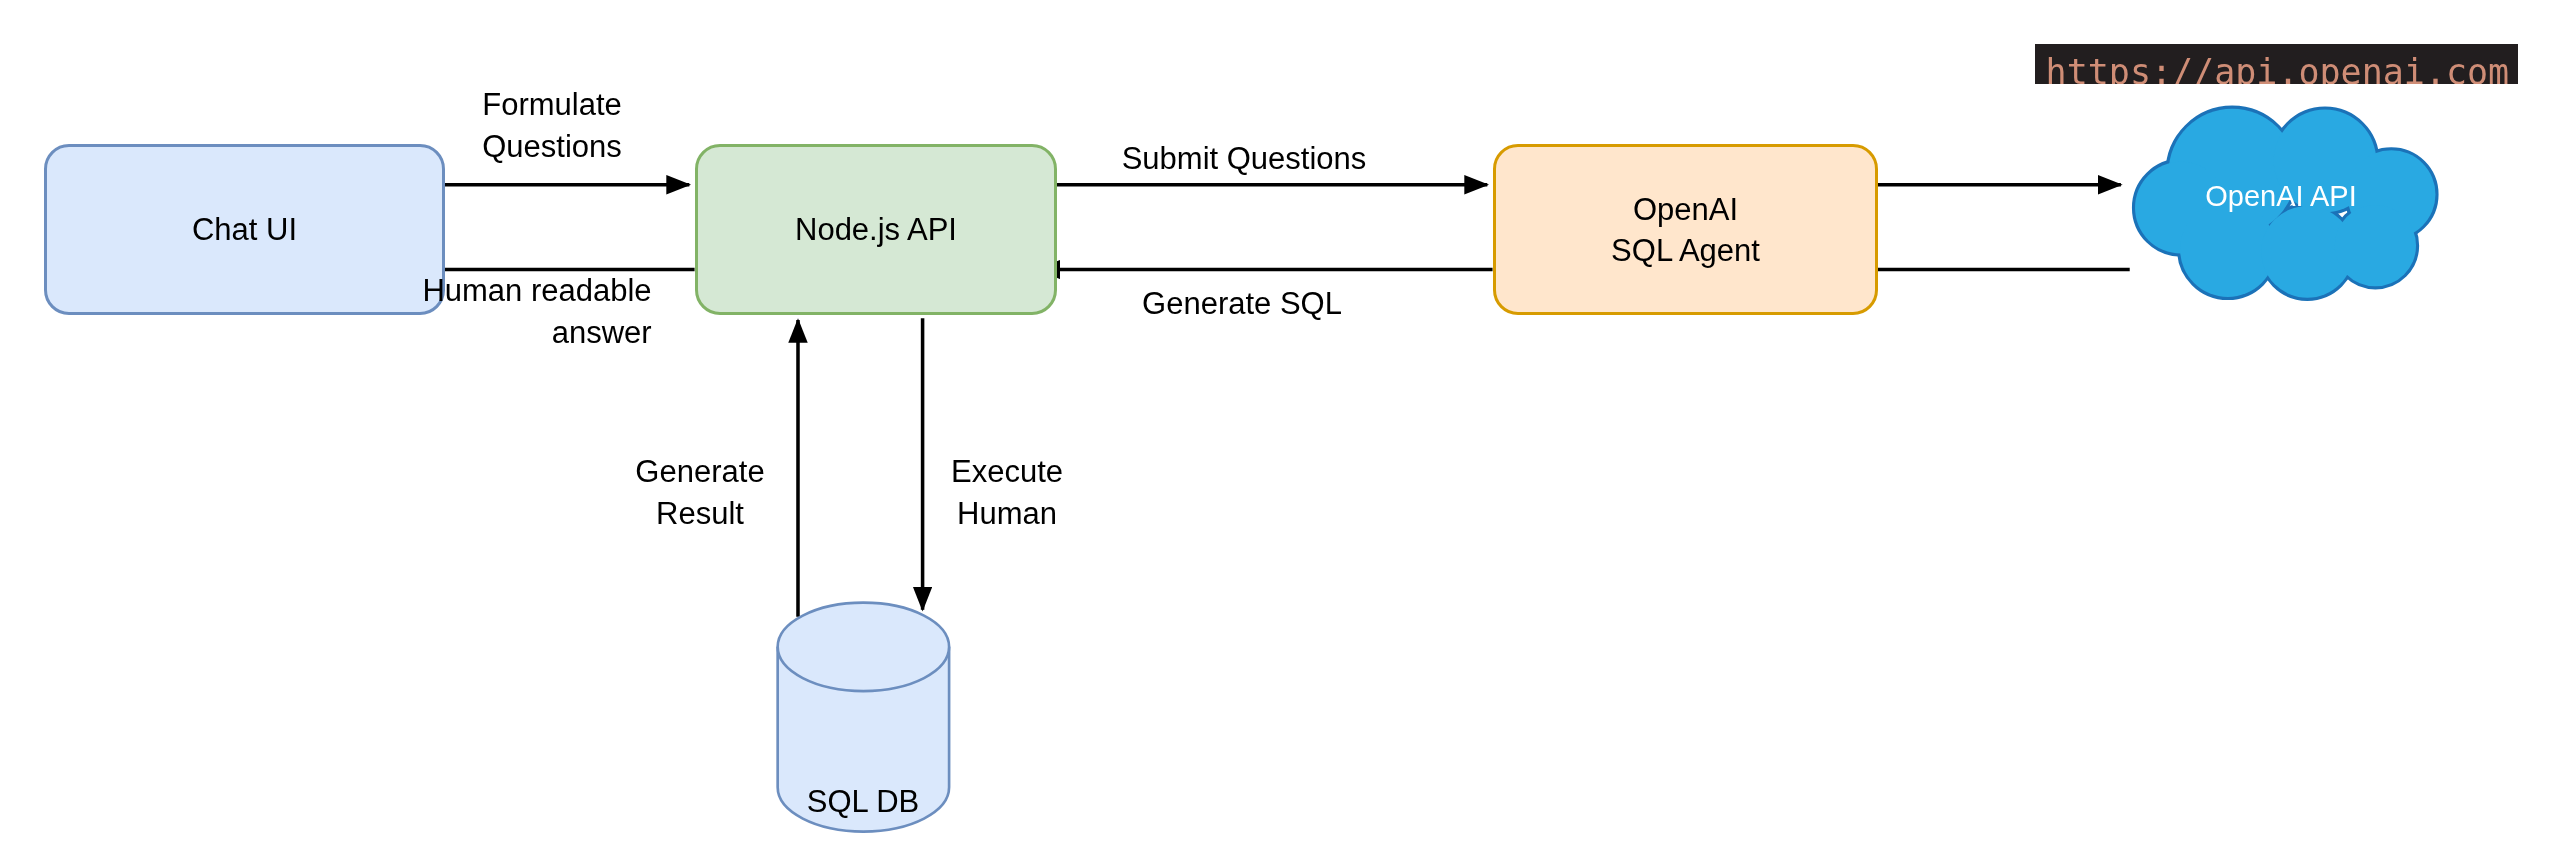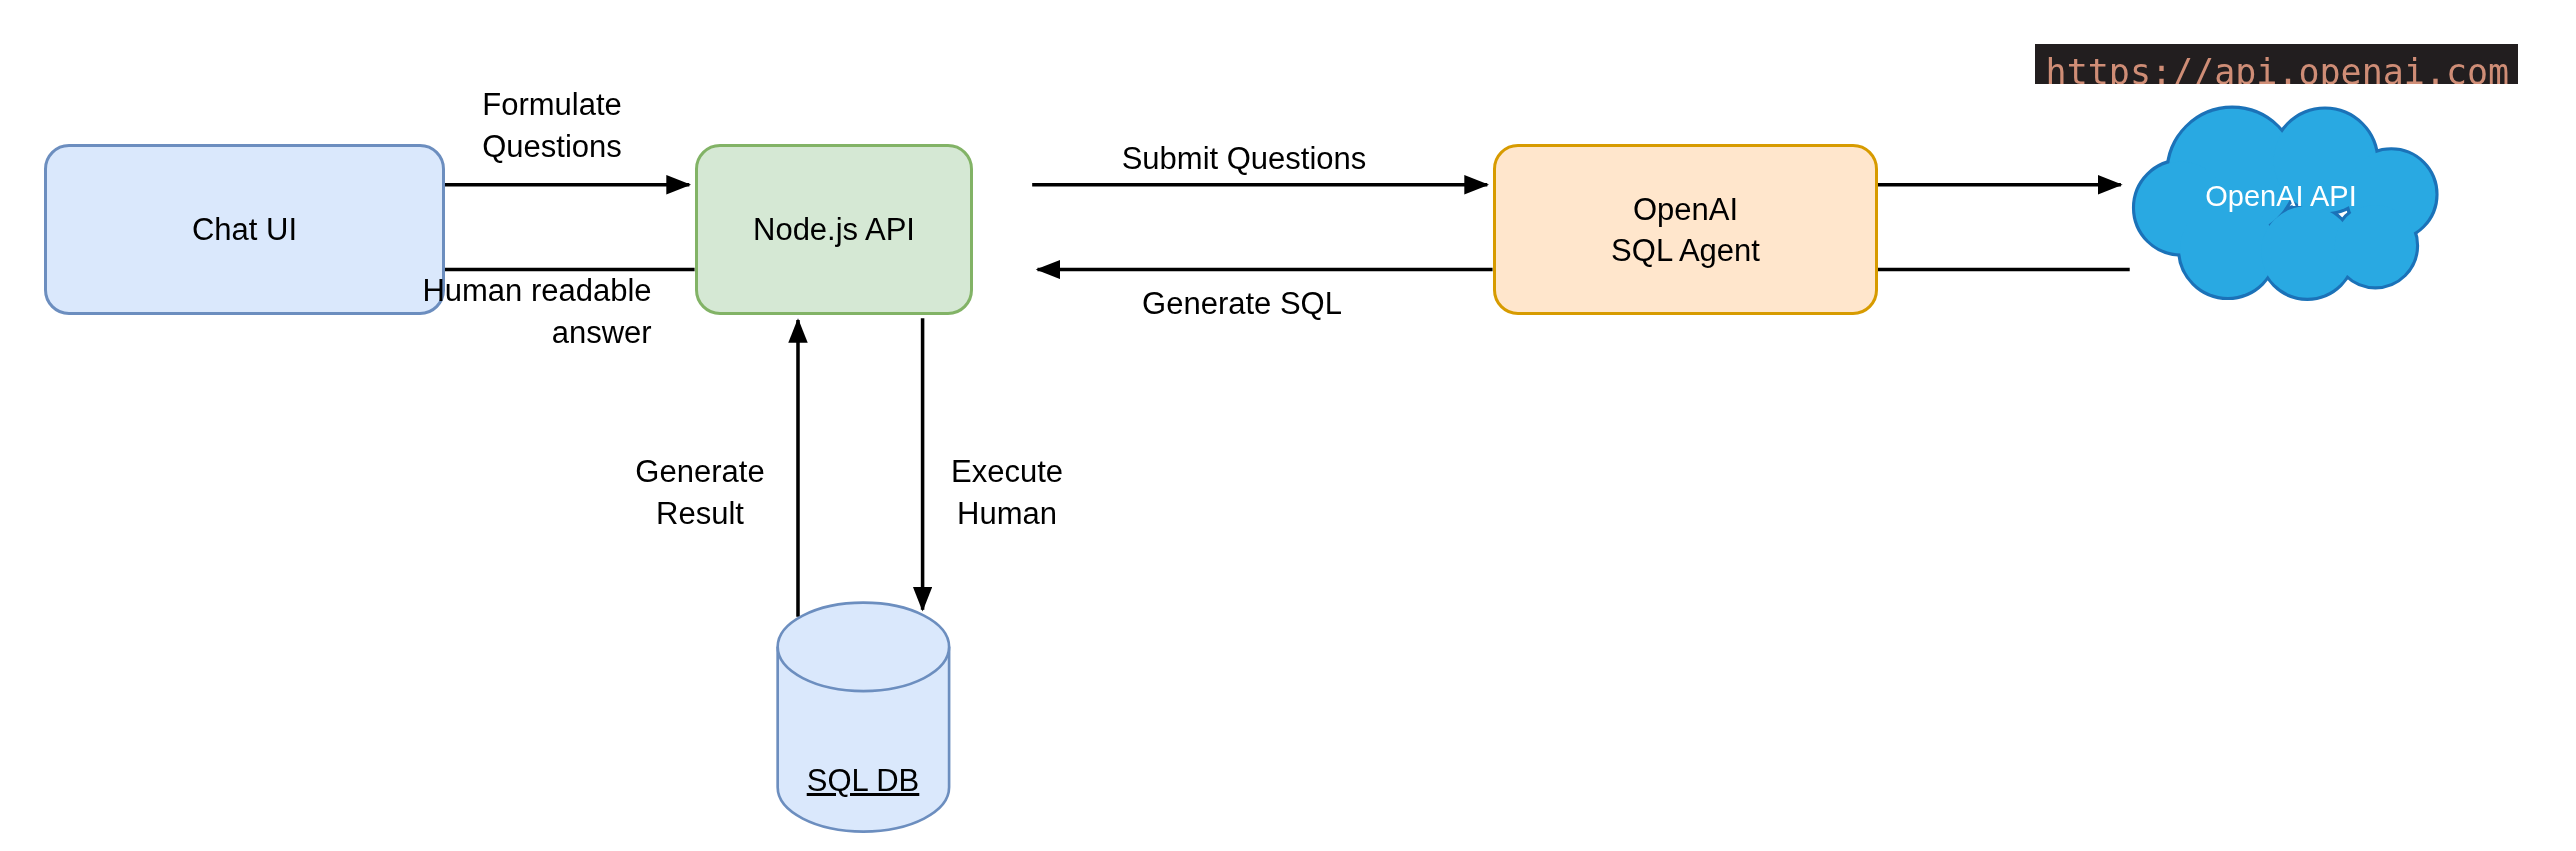--- a/index.html
+++ b/index.html
@@ -7,21 +7,21 @@
   .stage{position:relative;width:2576px;height:851px;background:#ffffff;}
   .layer{position:absolute;left:0;top:0;}
 
   
   .box{
     position:absolute;box-sizing:border-box;height:171px;border-radius:25px;
     border:3.5px solid;display:flex;flex-direction:column;align-items:center;justify-content:center;
     font-size:31px;line-height:41px;color:var(--text, #000);text-align:center;
   }
   .box-chat{left:44px;top:144px;width:401px;background:var(--chat-ui-fill);border-color:var(--chat-ui-stroke);}
-  .box-node{left:695px;top:144px;width:278px;background:var(--node-api-fill);border-color:var(--node-api-stroke);}
+  .box-node{left:695px;top:144px;width:362px;background:var(--node-api-fill);border-color:var(--node-api-stroke);}
   .box-agent{left:1493px;top:144px;width:385px;background:var(--sql-agent-fill);border-color:var(--sql-agent-stroke);}
 
   
   .lbl{
     position:absolute;transform:translate(-50%,-50%);white-space:nowrap;text-align:center;
     font-size:31px;line-height:42px;color:var(--text, #000);
   }
   .lbl-cloud{color:#ffffff;font-size:29px;line-height:32px;}
 
   .url-banner{
@@ -94,21 +94,21 @@
     <span>Node.js API</span>
   </div>
 
   <div class="box box-agent">
     <span>OpenAI</span>
     <span>SQL Agent</span>
   </div>
 
   <div class="lbl lbl-cloud" style="left:2281px;top:196px;">OpenAI API</div>
 
-  <div class="lbl" style="left:863px;top:781px;text-decoration:underline;">SQL DB</div>
+  <div class="lbl" style="left:863px;top:802px;">SQL DB</div>
 
   <div class="url-banner">
     <span>https://api.openai.com</span>
   </div>
 
   <div class="lbl" style="left:552px;top:126px;">
     <div>Formulate</div>
     <div>Questions</div>
   </div>
 

